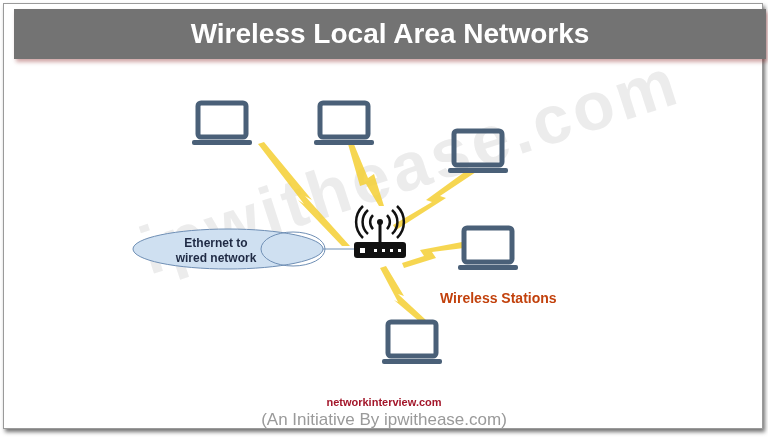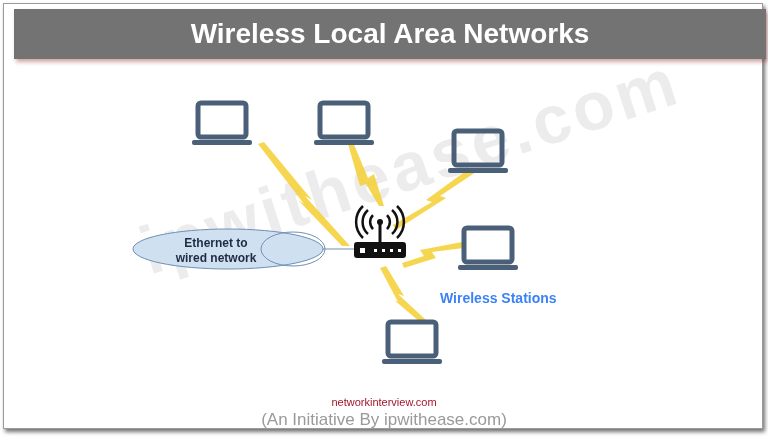--- a/index.html
+++ b/index.html
@@ -9,25 +9,25 @@
            border:1px solid #9a9a9a; background:#fff;
            box-shadow: 2px 3px 4px rgba(0,0,0,0.55); }
   .banner { position:absolute; left:14px; top:9px; width:752px; height:50px;
             background:#737373; box-shadow: 2px 3px 4px rgba(120,0,0,0.35);
             display:flex; align-items:center; justify-content:center; }
   .banner span { color:#fff; font-weight:bold; font-size:28px; letter-spacing:0px; }
   .watermark { position:absolute; left:130px; top:215px; font-size:68px; font-weight:bold;
                color:rgba(200,200,200,0.35); transform:rotate(-18deg); transform-origin:left top;
                white-space:nowrap; letter-spacing:4px; pointer-events:none; }
   svg.diagram { position:absolute; left:0; top:0; }
-  .label { position:absolute; font-weight:bold; color:#3b82f6; }
+  .label { position:absolute; font-weight:bold; color:#c2410c; }
   .eth-label { left:166px; top:236px; width:100px; text-align:center; font-size:12px; line-height:15px; color:#1f2a44; }
   .ws-label { left:440px; top:290px; font-size:14px; }
   .footer1 { position:absolute; left:0; width:768px; top:396px; text-align:center;
-             font-size:11px; font-weight:normal; color:#a3162a; }
+             font-size:11px; font-weight:bold; color:#a3162a; }
   .footer2 { position:absolute; left:0; width:768px; top:410px; text-align:center;
              font-size:17px; color:#9a9a9a; }
 </style>
 </head>
 <body>
 
 <div class="frame"></div>
 
 <div class="banner">
   <span>Wireless Local Area Networks</span>

